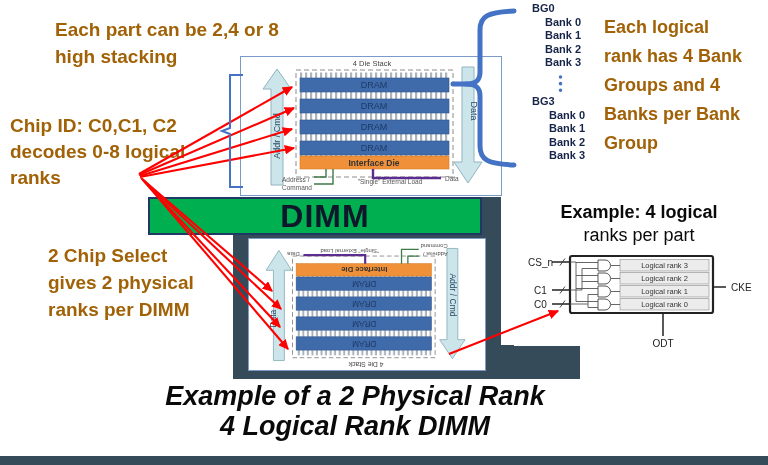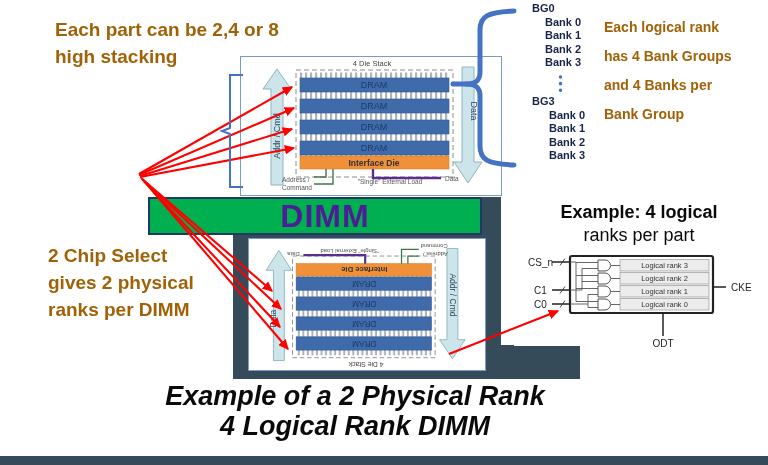--- a/index.html
+++ b/index.html
@@ -2,27 +2,27 @@
 <html><head>
 <meta charset="utf-8">
 <style>
   html,body{margin:0;padding:0;background:#fff;}
   .stage{position:relative;width:768px;height:465px;background:#ffffff;overflow:hidden;
          font-family:"Liberation Sans",sans-serif;}
   .note{position:absolute;font-weight:700;color:#a16207;}
   .note-stacking{left:55px;top:16px;width:228px;font-size:19px;line-height:27px;}
   .note-chipid{left:10px;top:113px;width:198px;font-size:19px;line-height:26px;}
   .note-chipselect{left:48px;top:242px;width:158px;font-size:19px;line-height:27px;}
-  .note-banks{left:604px;top:13px;width:142px;font-size:14px;line-height:29px;}
+  .note-banks{left:604px;top:13px;width:142px;font-size:18px;line-height:29px;}
   .caption{position:absolute;left:120px;width:470px;text-align:center;color:#0a0a0a;
            font-weight:700;font-style:italic;font-size:27px;}
   .caption1{top:381px;}
   .caption2{top:411px;}
   .dimm-bar{position:absolute;left:148px;top:197px;width:330px;height:34px;background:#00B050;
-            border:2px solid #1F3864;color:#4c1d95;font-weight:700;font-size:32px;line-height:34px;
+            border:2px solid #1F3864;color:#0f172a;font-weight:700;font-size:32px;line-height:34px;
             text-align:center;text-indent:20px;letter-spacing:1px;z-index:3;}
   .backdrop{position:absolute;left:233px;top:197px;width:268px;height:182px;background:#364B59;z-index:1;}
   .backdrop-ext{position:absolute;left:501px;top:345px;width:79px;height:34px;background:#364B59;z-index:1;}
   .bottom-band{position:absolute;left:0px;top:456px;width:768px;height:9px;background:#364B59;z-index:1;}
   .diagram-top{position:absolute;left:240px;top:56px;z-index:2;}
   .diagram-bottom{position:absolute;left:248px;top:238px;width:238px;height:133px;
                   transform:rotate(180deg);z-index:2;}
   .logic-wrap{position:absolute;left:514px;top:226px;z-index:2;}
   .logic-title{position:absolute;left:514px;width:250px;text-align:center;color:#0a0a0a;z-index:4;}
   .lt1{top:202px;font-size:18px;font-weight:700;}
@@ -46,20 +46,21 @@
 </head>
 <body>
 
 <div class="stage">
 
   <div class="backdrop"></div>
   <div class="backdrop-ext"></div>
   <div class="bottom-band"></div>
 
   <div class="note note-stacking">Each part can be 2,4 or 8 high stacking</div>
+  <div class="note note-chipid">Chip ID: C0,C1, C2 decodes 0-8 logical ranks</div>
   <div class="note note-chipselect">2 Chip Select gives 2 physical ranks per DIMM</div>
   <div class="note note-banks">Each logical rank has 4 Bank Groups and 4 Banks per Bank Group</div>
 
   <div class="bank-group bg0">
     <div class="bg-name">BG0</div>
     <div class="bank-item">Bank 0</div>
     <div class="bank-item">Bank 1</div>
     <div class="bank-item">Bank 2</div>
     <div class="bank-item">Bank 3</div>
   </div>

